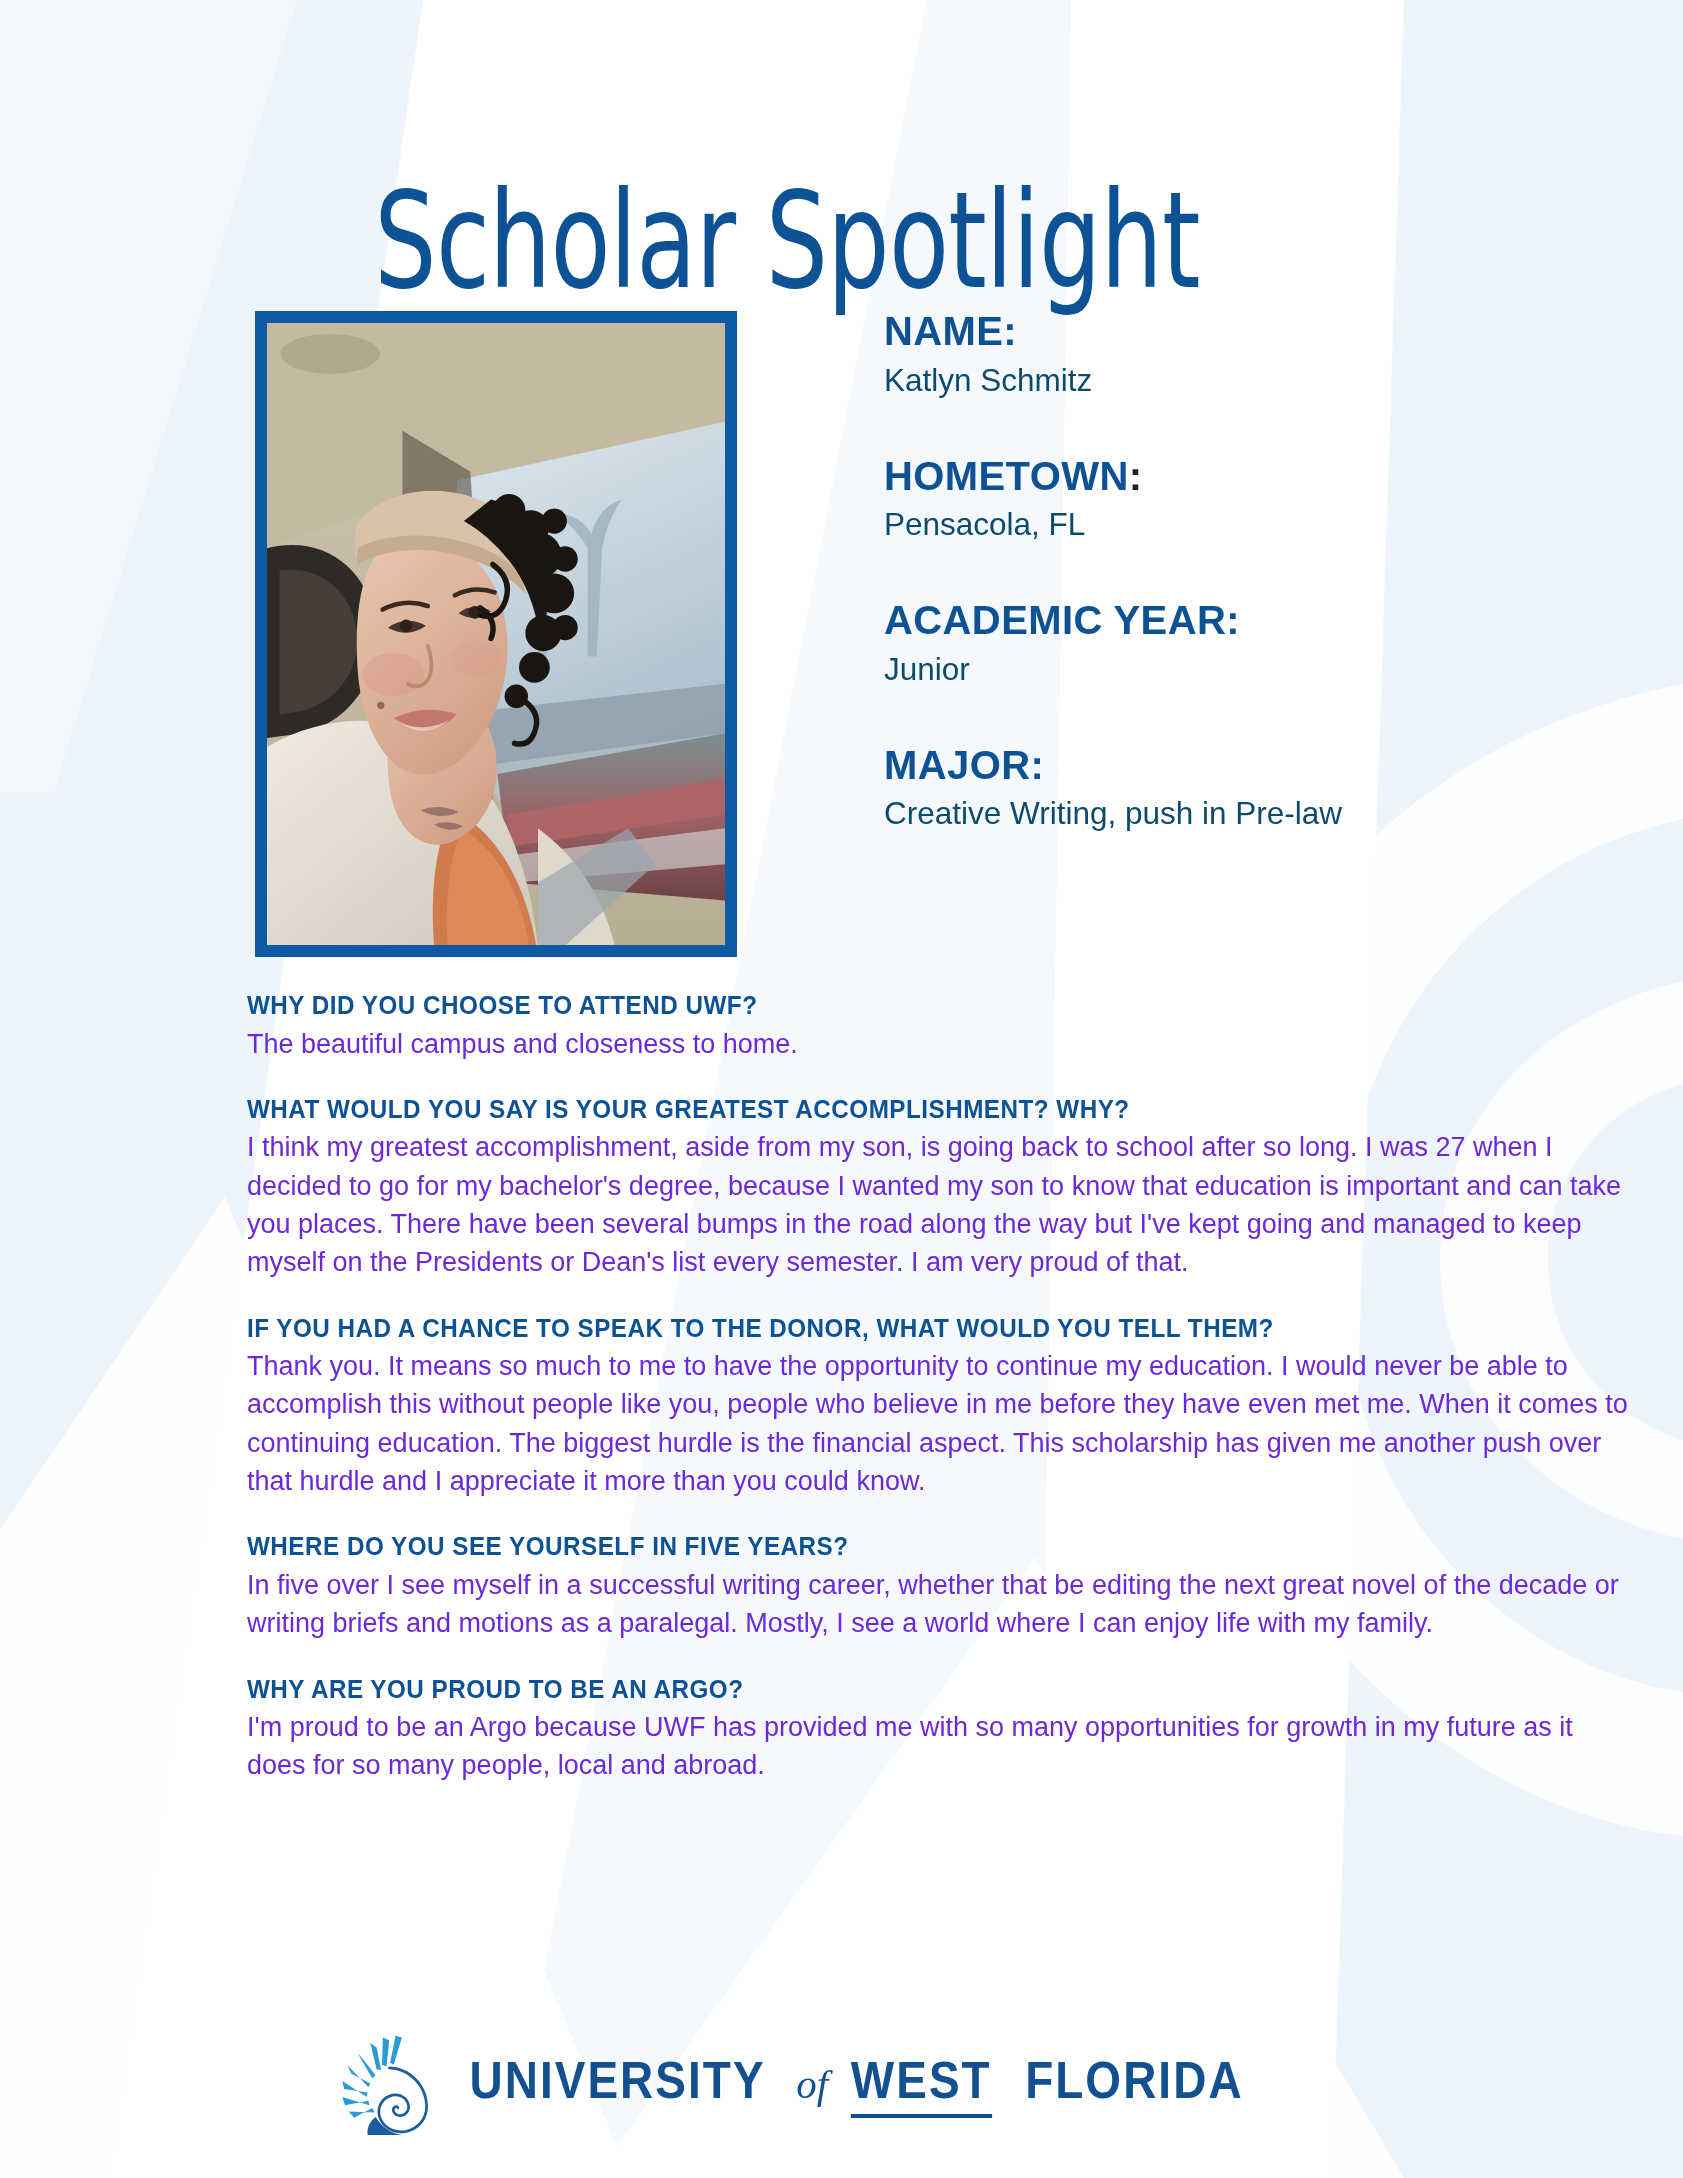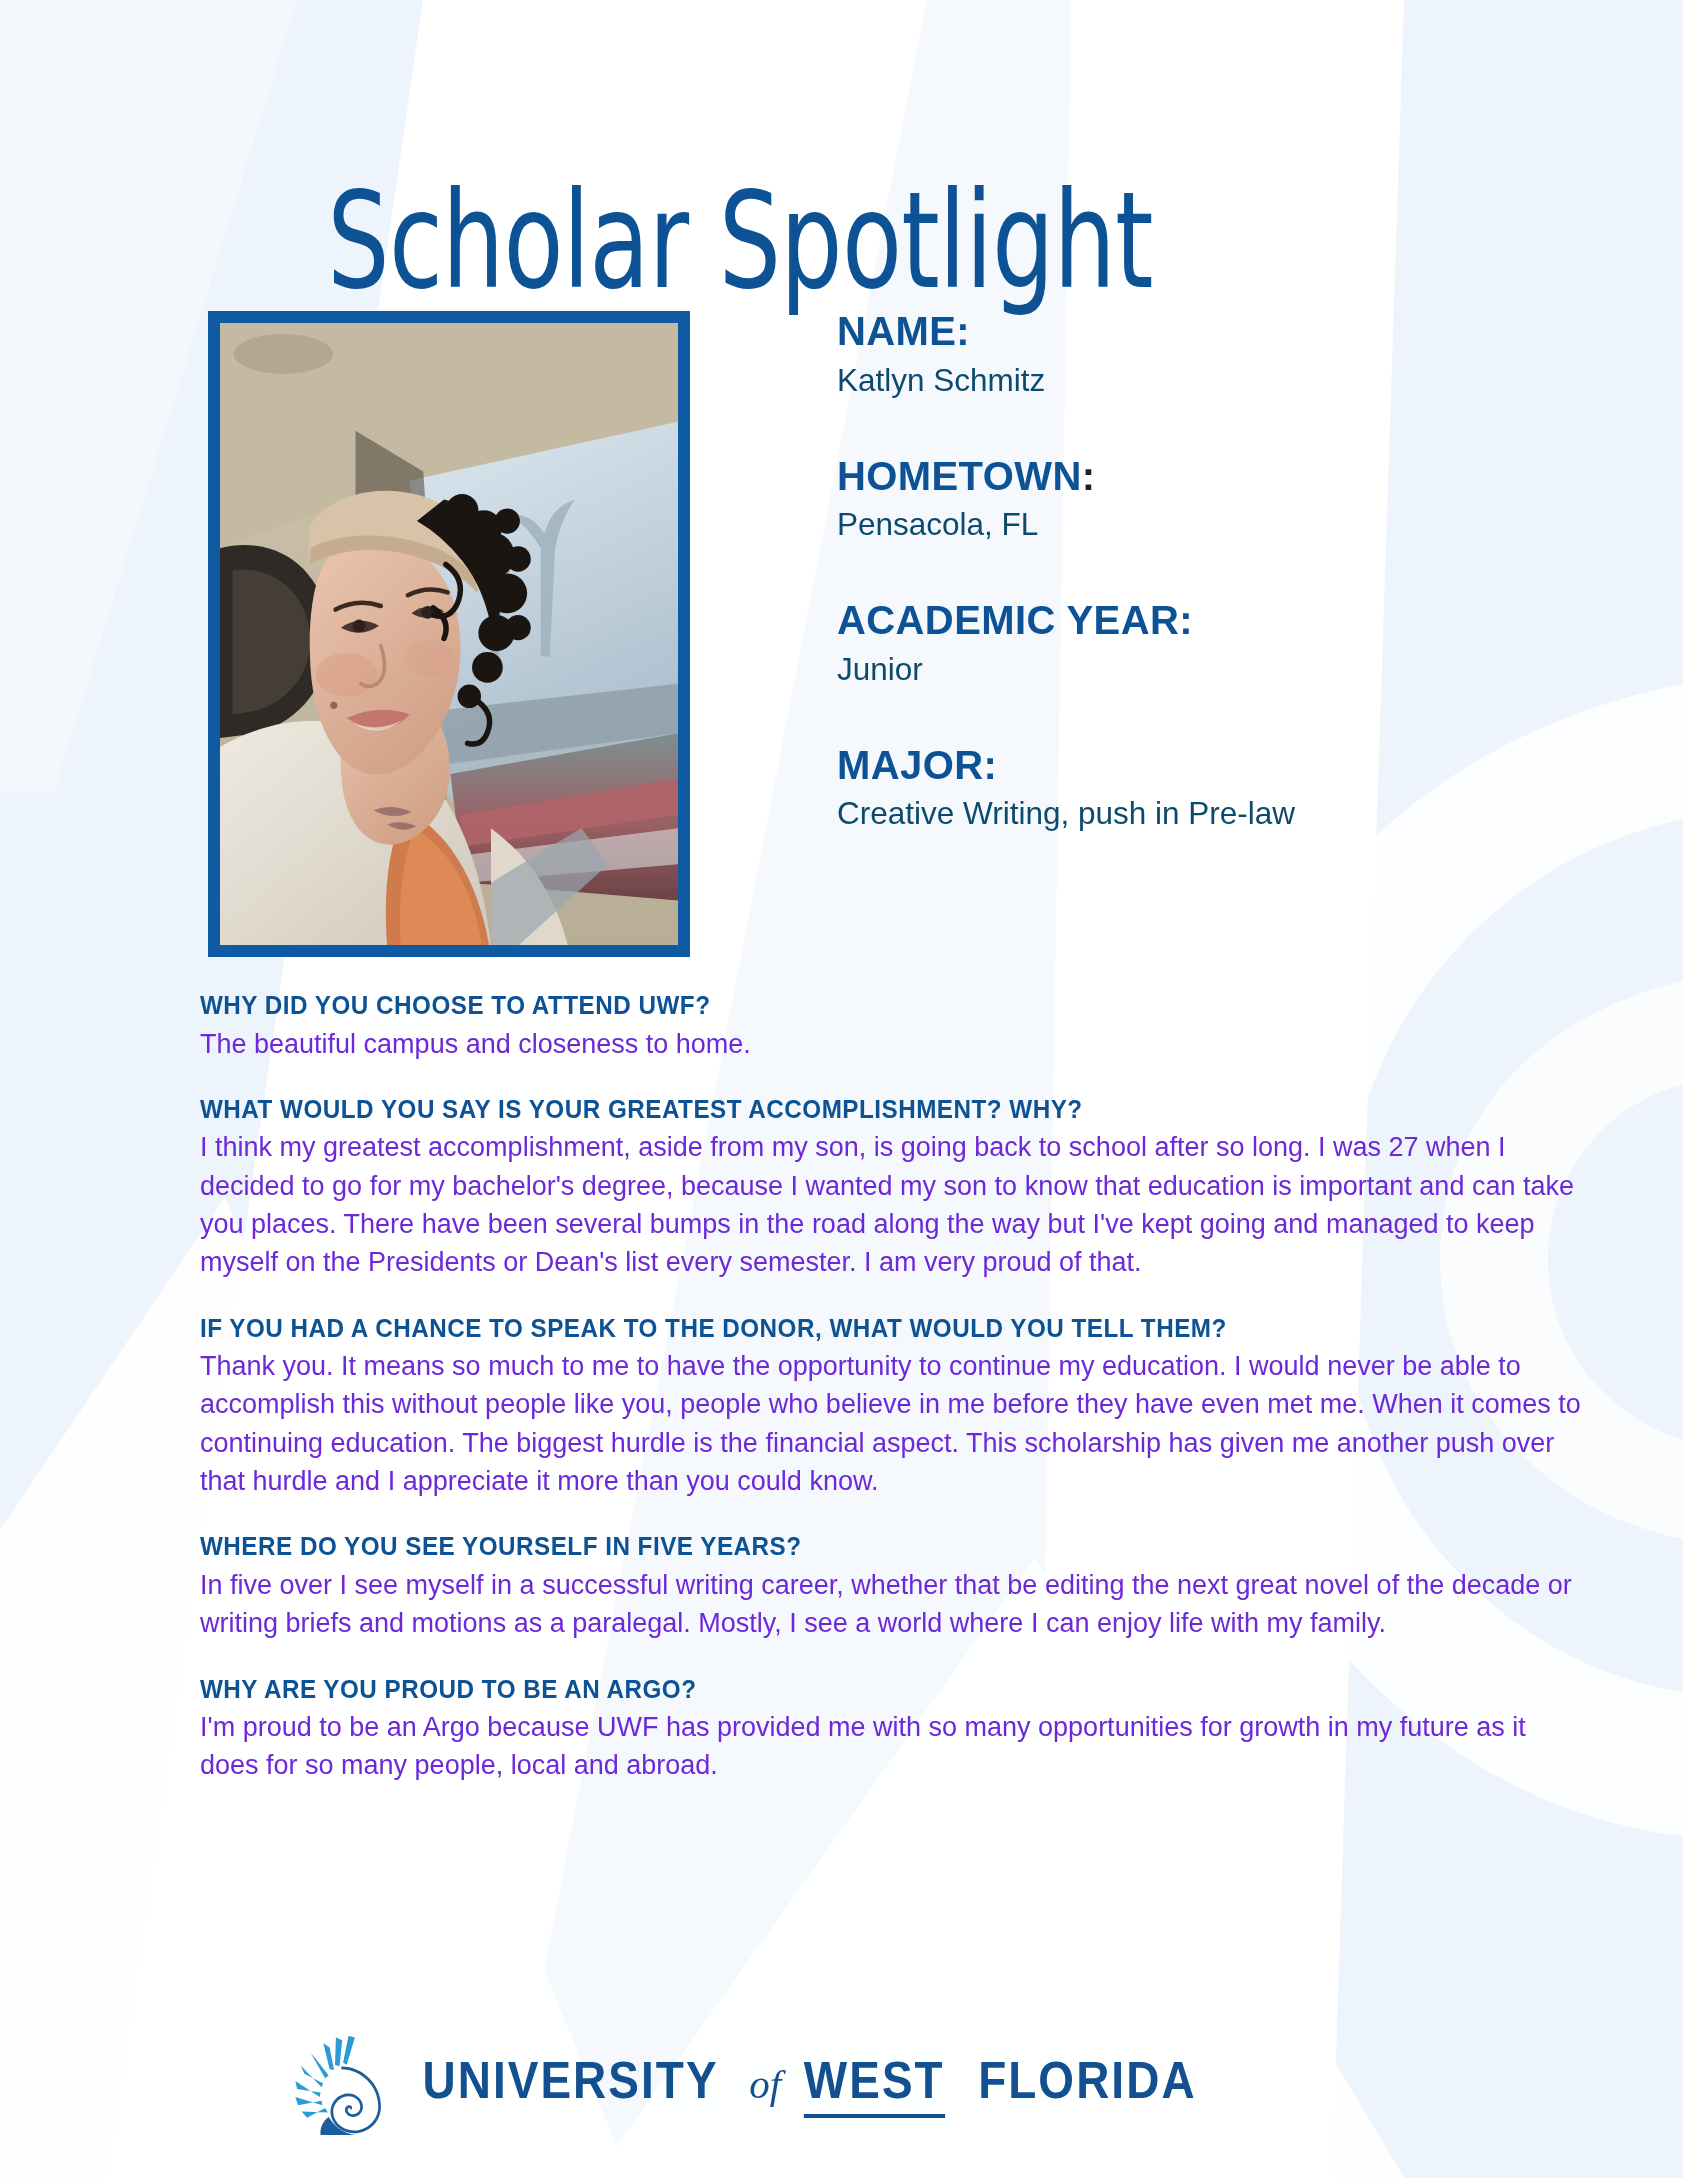--- a/index.html
+++ b/index.html
@@ -24,20 +24,21 @@
     z-index: 0;
   }
   .bg svg { display:block; width:100%; height:100%; }
 
   
   .content {
     position: relative;
     z-index: 2;
     width: 1480px;
     height: 2178px;
+    margin-left: 47px;
   }
 
   
   .title {
     position: absolute;
     left: 0;
     right: 0;
     top: 86px;
     text-align: center;
     color: #0d5294;

